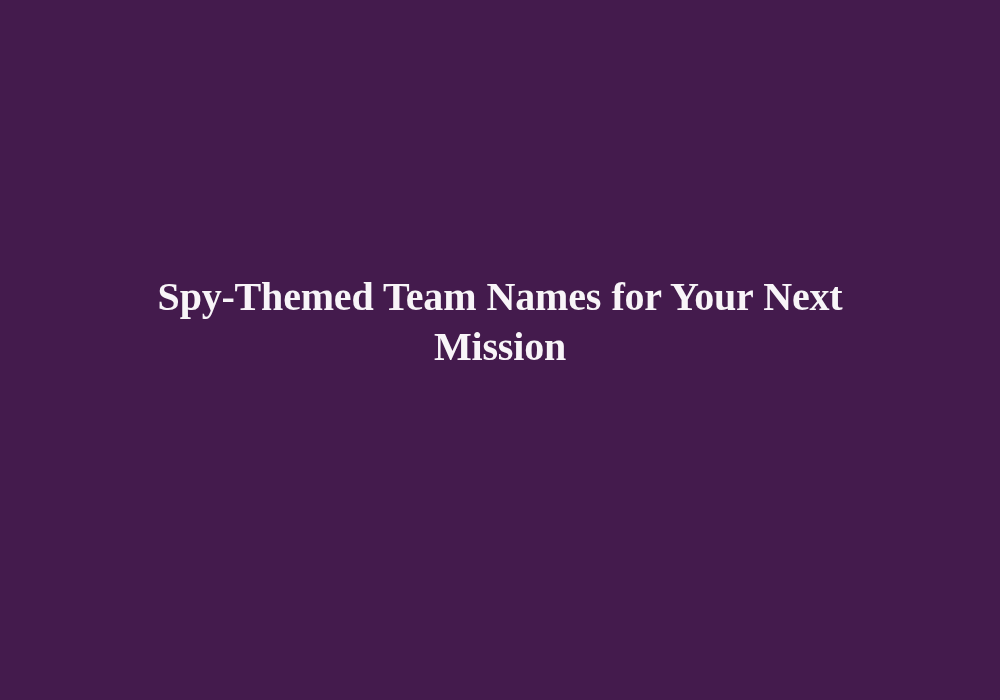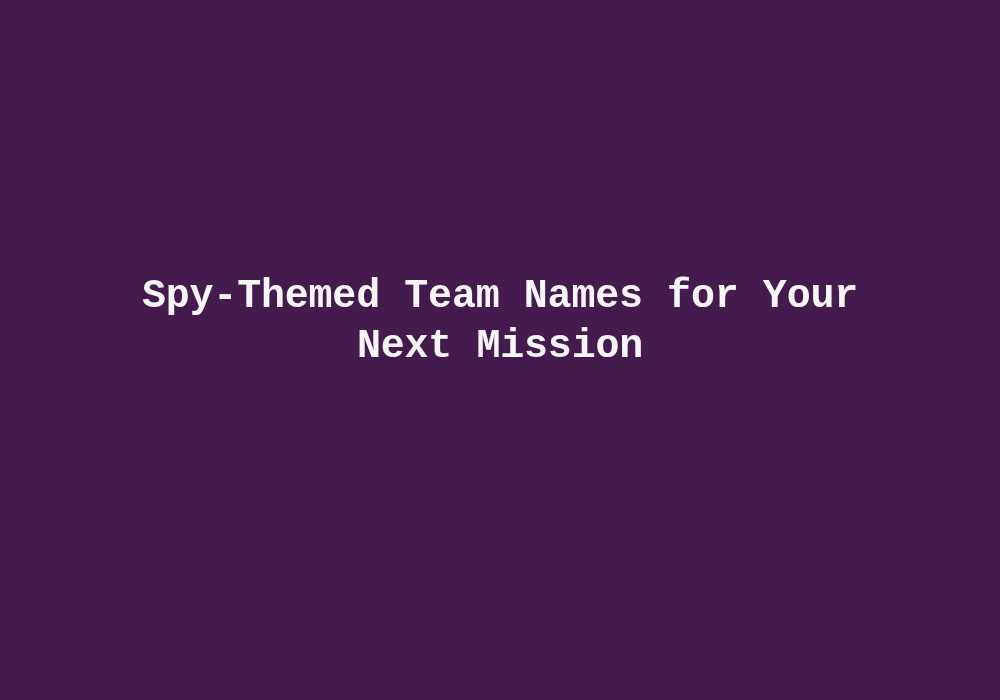--- a/index.html
+++ b/index.html
@@ -36,21 +36,21 @@
     top: 272px;
     display: flex;
     justify-content: center;
   }
 
   .headline {
     margin: 0;
     width: 760px;
     text-align: center;
     color: #f8f5f8;
-    font-family: Liberation Mono, monospace;
+    font-family: Liberation Serif, serif;
     font-size: 40px;
     font-weight: 700;
     line-height: 50px;
     letter-spacing: -0.2px;
     word-spacing: 0.5px;
     -webkit-font-smoothing: antialiased;
   }
 </style>
 </head>
 <body>

